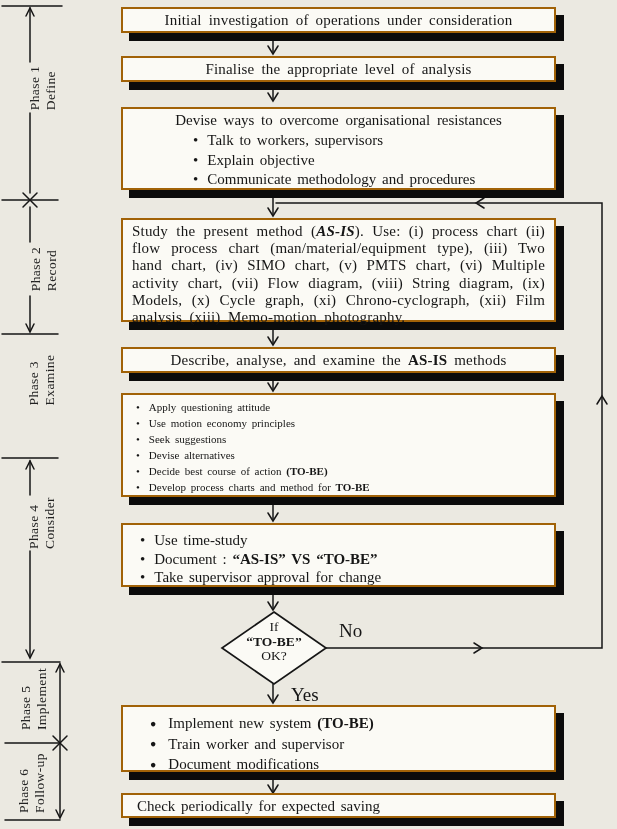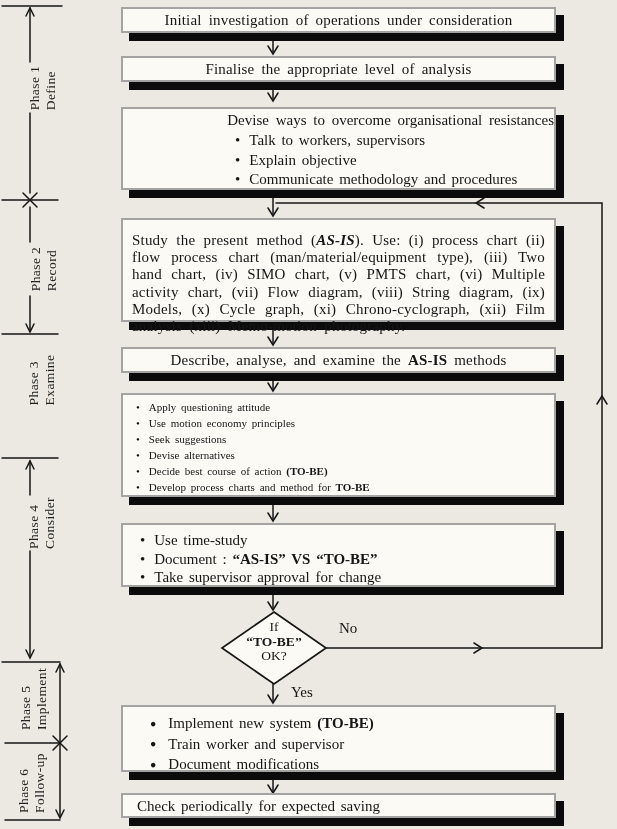--- a/index.html
+++ b/index.html
@@ -12,34 +12,34 @@
     font-family:"Liberation Serif", serif;
     color:#161616;
   }
   .connectors{position:absolute;left:0;top:0;pointer-events:none;}
 
   .box{
     position:absolute;
     left:121px;width:435px;
     box-sizing:border-box;
     background:#fbfaf5;
-    border:2px solid #a3a3a3;
+    border:2px solid #a16207;
     box-shadow:8px 8px 0 #0b0b0b;
     font-size:15px;
     color:#161616;
   }
   .center-text{display:flex;align-items:center;justify-content:center;word-spacing:3px;letter-spacing:0.2px;}
 
   .b1{top:7px;height:26px;}
   .b2{top:56px;height:26px;text-align:center;}
   .b3{top:107px;height:83px;}
-  .b3 .title{text-align:right;line-height:21px;margin-top:1px;word-spacing:3px;}
-  .b3 .rows{padding-left:112px;}
+  .b3 .title{text-align:center;line-height:21px;margin-top:1px;word-spacing:3px;}
+  .b3 .rows{padding-left:70px;}
   .b3 .row{line-height:19.5px;word-spacing:2px;}
-  .b4{top:218px;height:104px;padding:12px 9px;text-align:justify;line-height:17.2px;word-spacing:3.5px;letter-spacing:0.2px;}
+  .b4{top:218px;height:104px;padding:3px 9px;text-align:justify;line-height:17.2px;word-spacing:3.5px;letter-spacing:0.2px;}
   .b5{top:347px;height:26px;}
   .b6{top:393px;height:104px;padding:4px 0 0 13px;}
   .b6 .row{line-height:16.1px;font-size:11px;word-spacing:2px;}
   .b7{top:523px;height:64px;padding:6px 0 0 17px;}
   .b7 .row{line-height:18.6px;word-spacing:2px;}
   .b8{top:705px;height:67px;padding:7px 0 0 27px;}
   .b8 .row{line-height:19.5px;word-spacing:2px;}
   .b9{top:793px;height:25px;line-height:20px;padding-left:14px;display:flex;align-items:center;word-spacing:2px;}
 
   .dot::before{content:"\2022";margin-right:9px;}
@@ -55,21 +55,21 @@
     letter-spacing:0.4px;
     line-height:15.5px;
     color:#222;
   }
   .phase div{text-align:left;}
 
   .decision-text{
     position:absolute;left:229px;top:620px;width:90px;
     text-align:center;font-size:13.5px;line-height:14.5px;
   }
-  .edge-label{position:absolute;font-size:15px;}
+  .edge-label{position:absolute;font-size:19px;}
   .no-label{left:339px;top:620px;}
   .yes-label{left:291px;top:684px;text-align:right;}
 </style>
 </head>
 <body>
 
 <div class="stage">
 
   <svg class="connectors" width="617" height="829" viewBox="0 0 617 829" fill="none" stroke="#161616" stroke-width="1.5" stroke-linecap="round">
 

